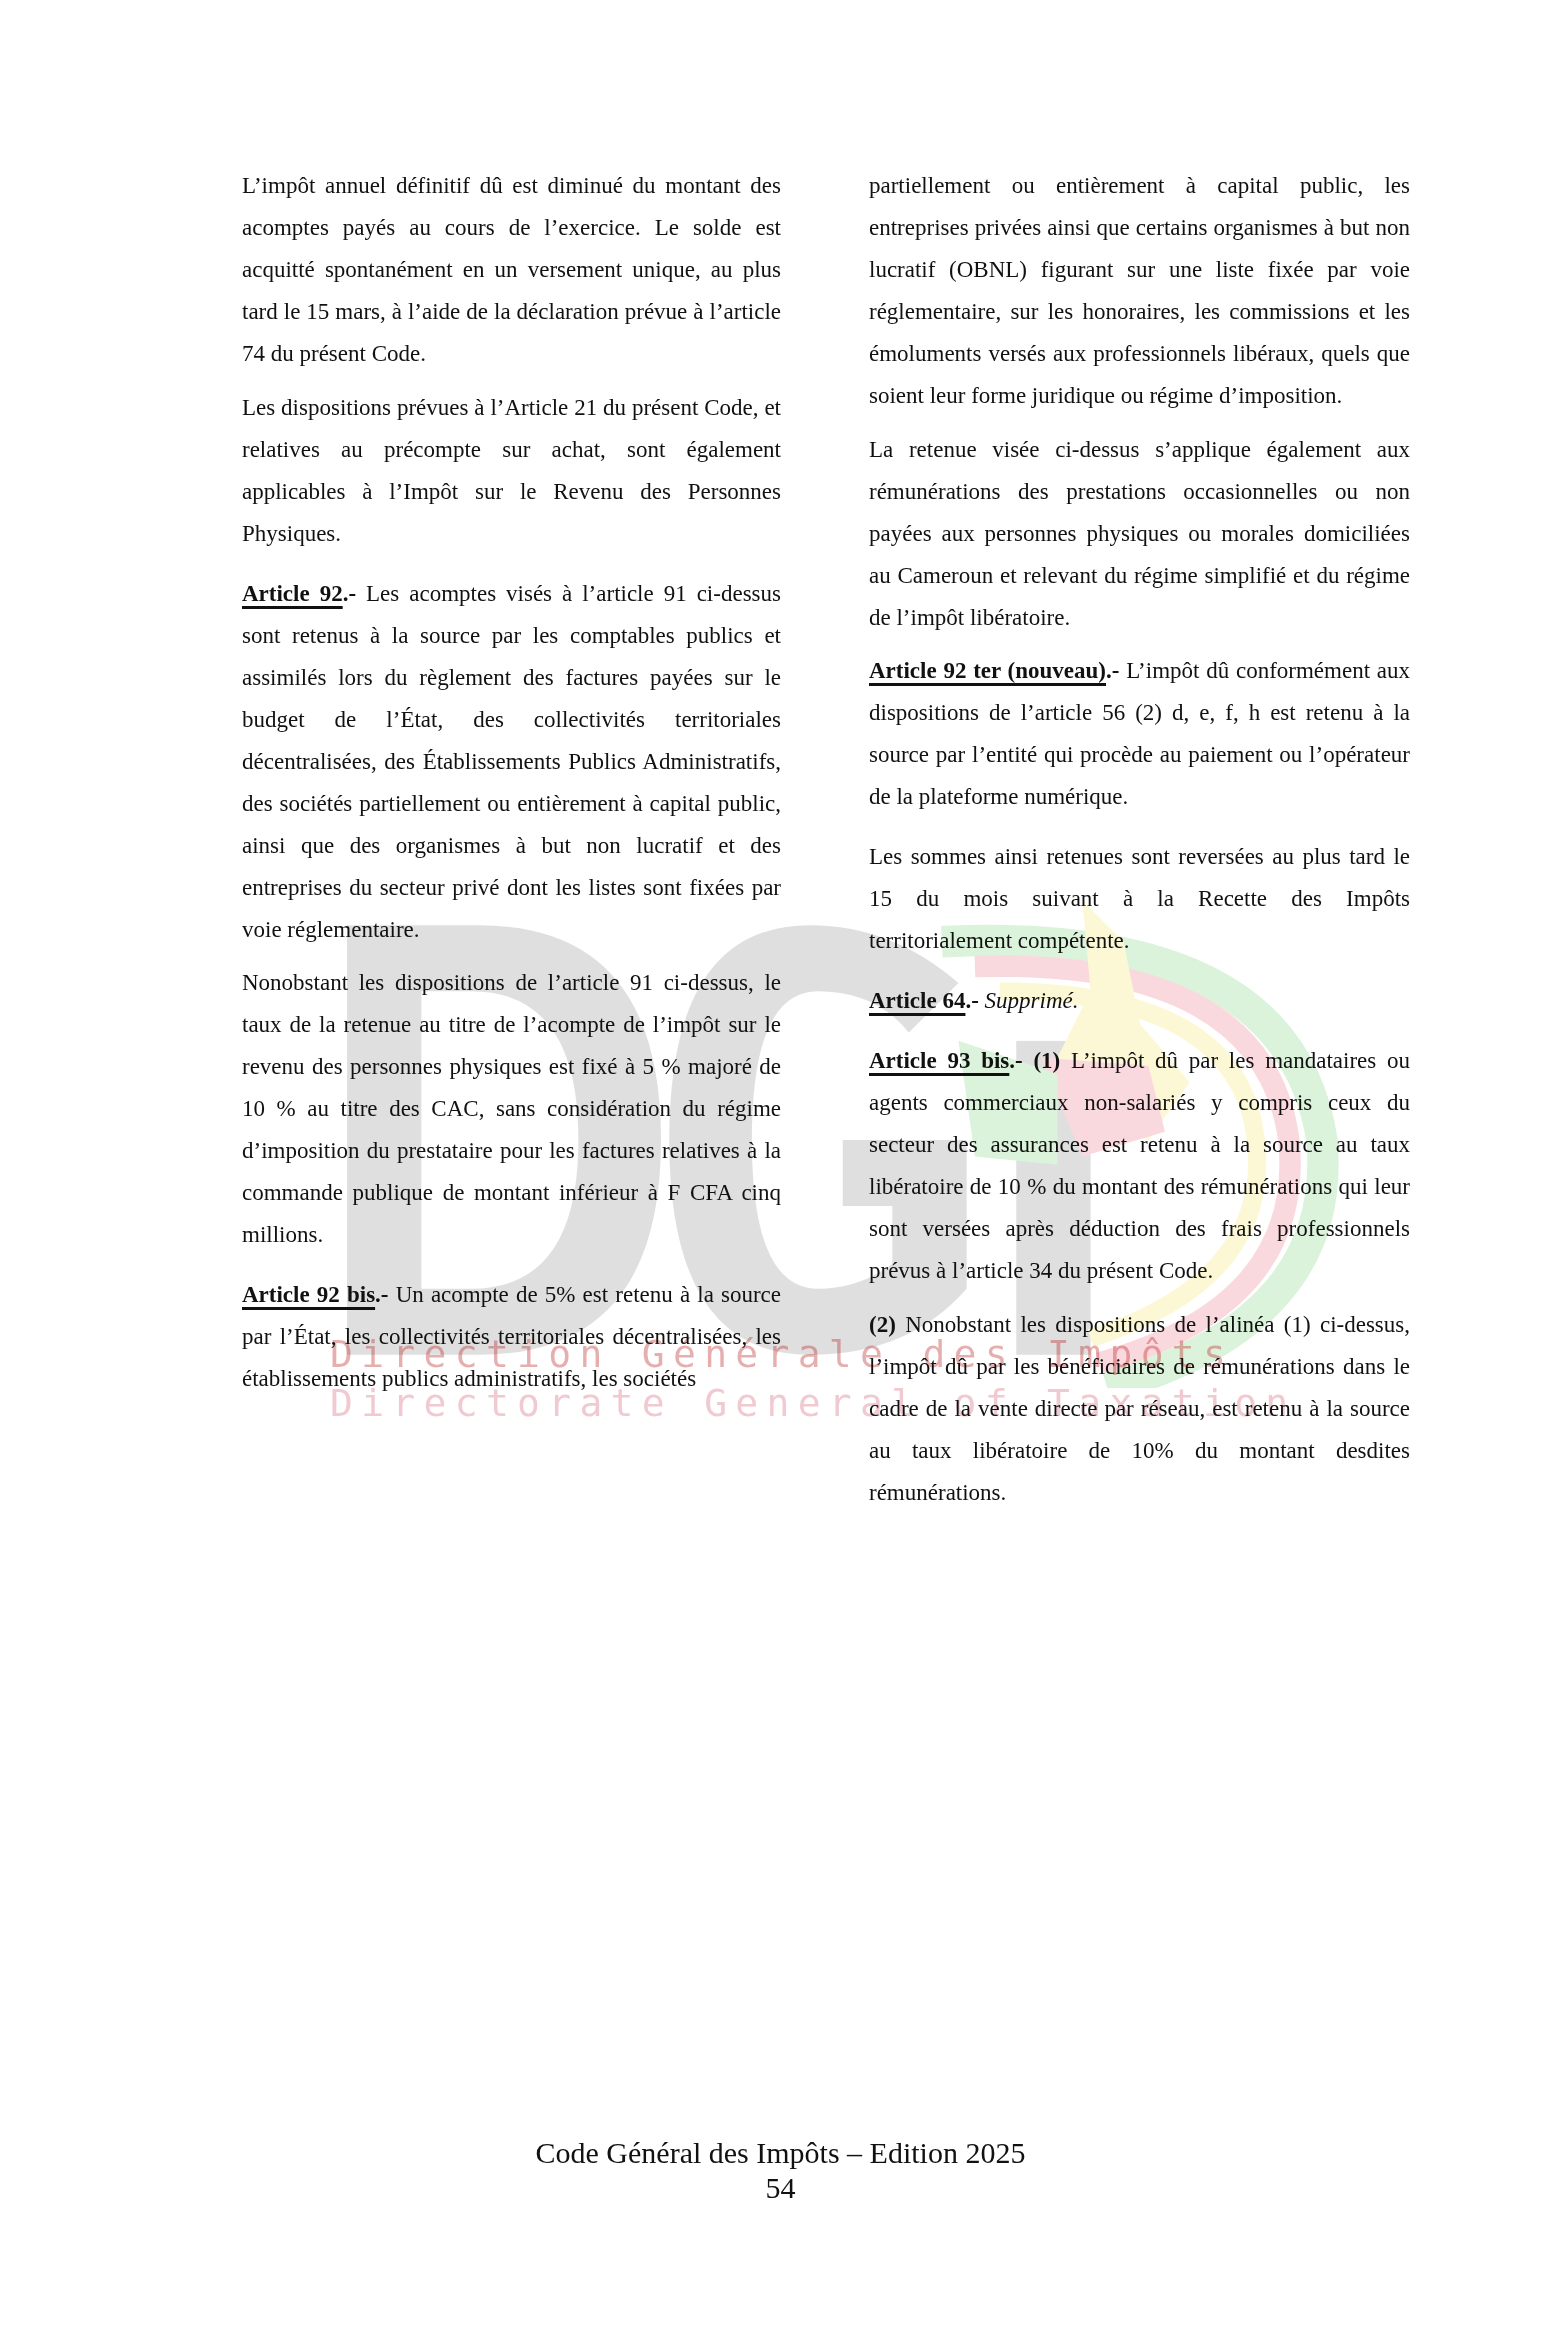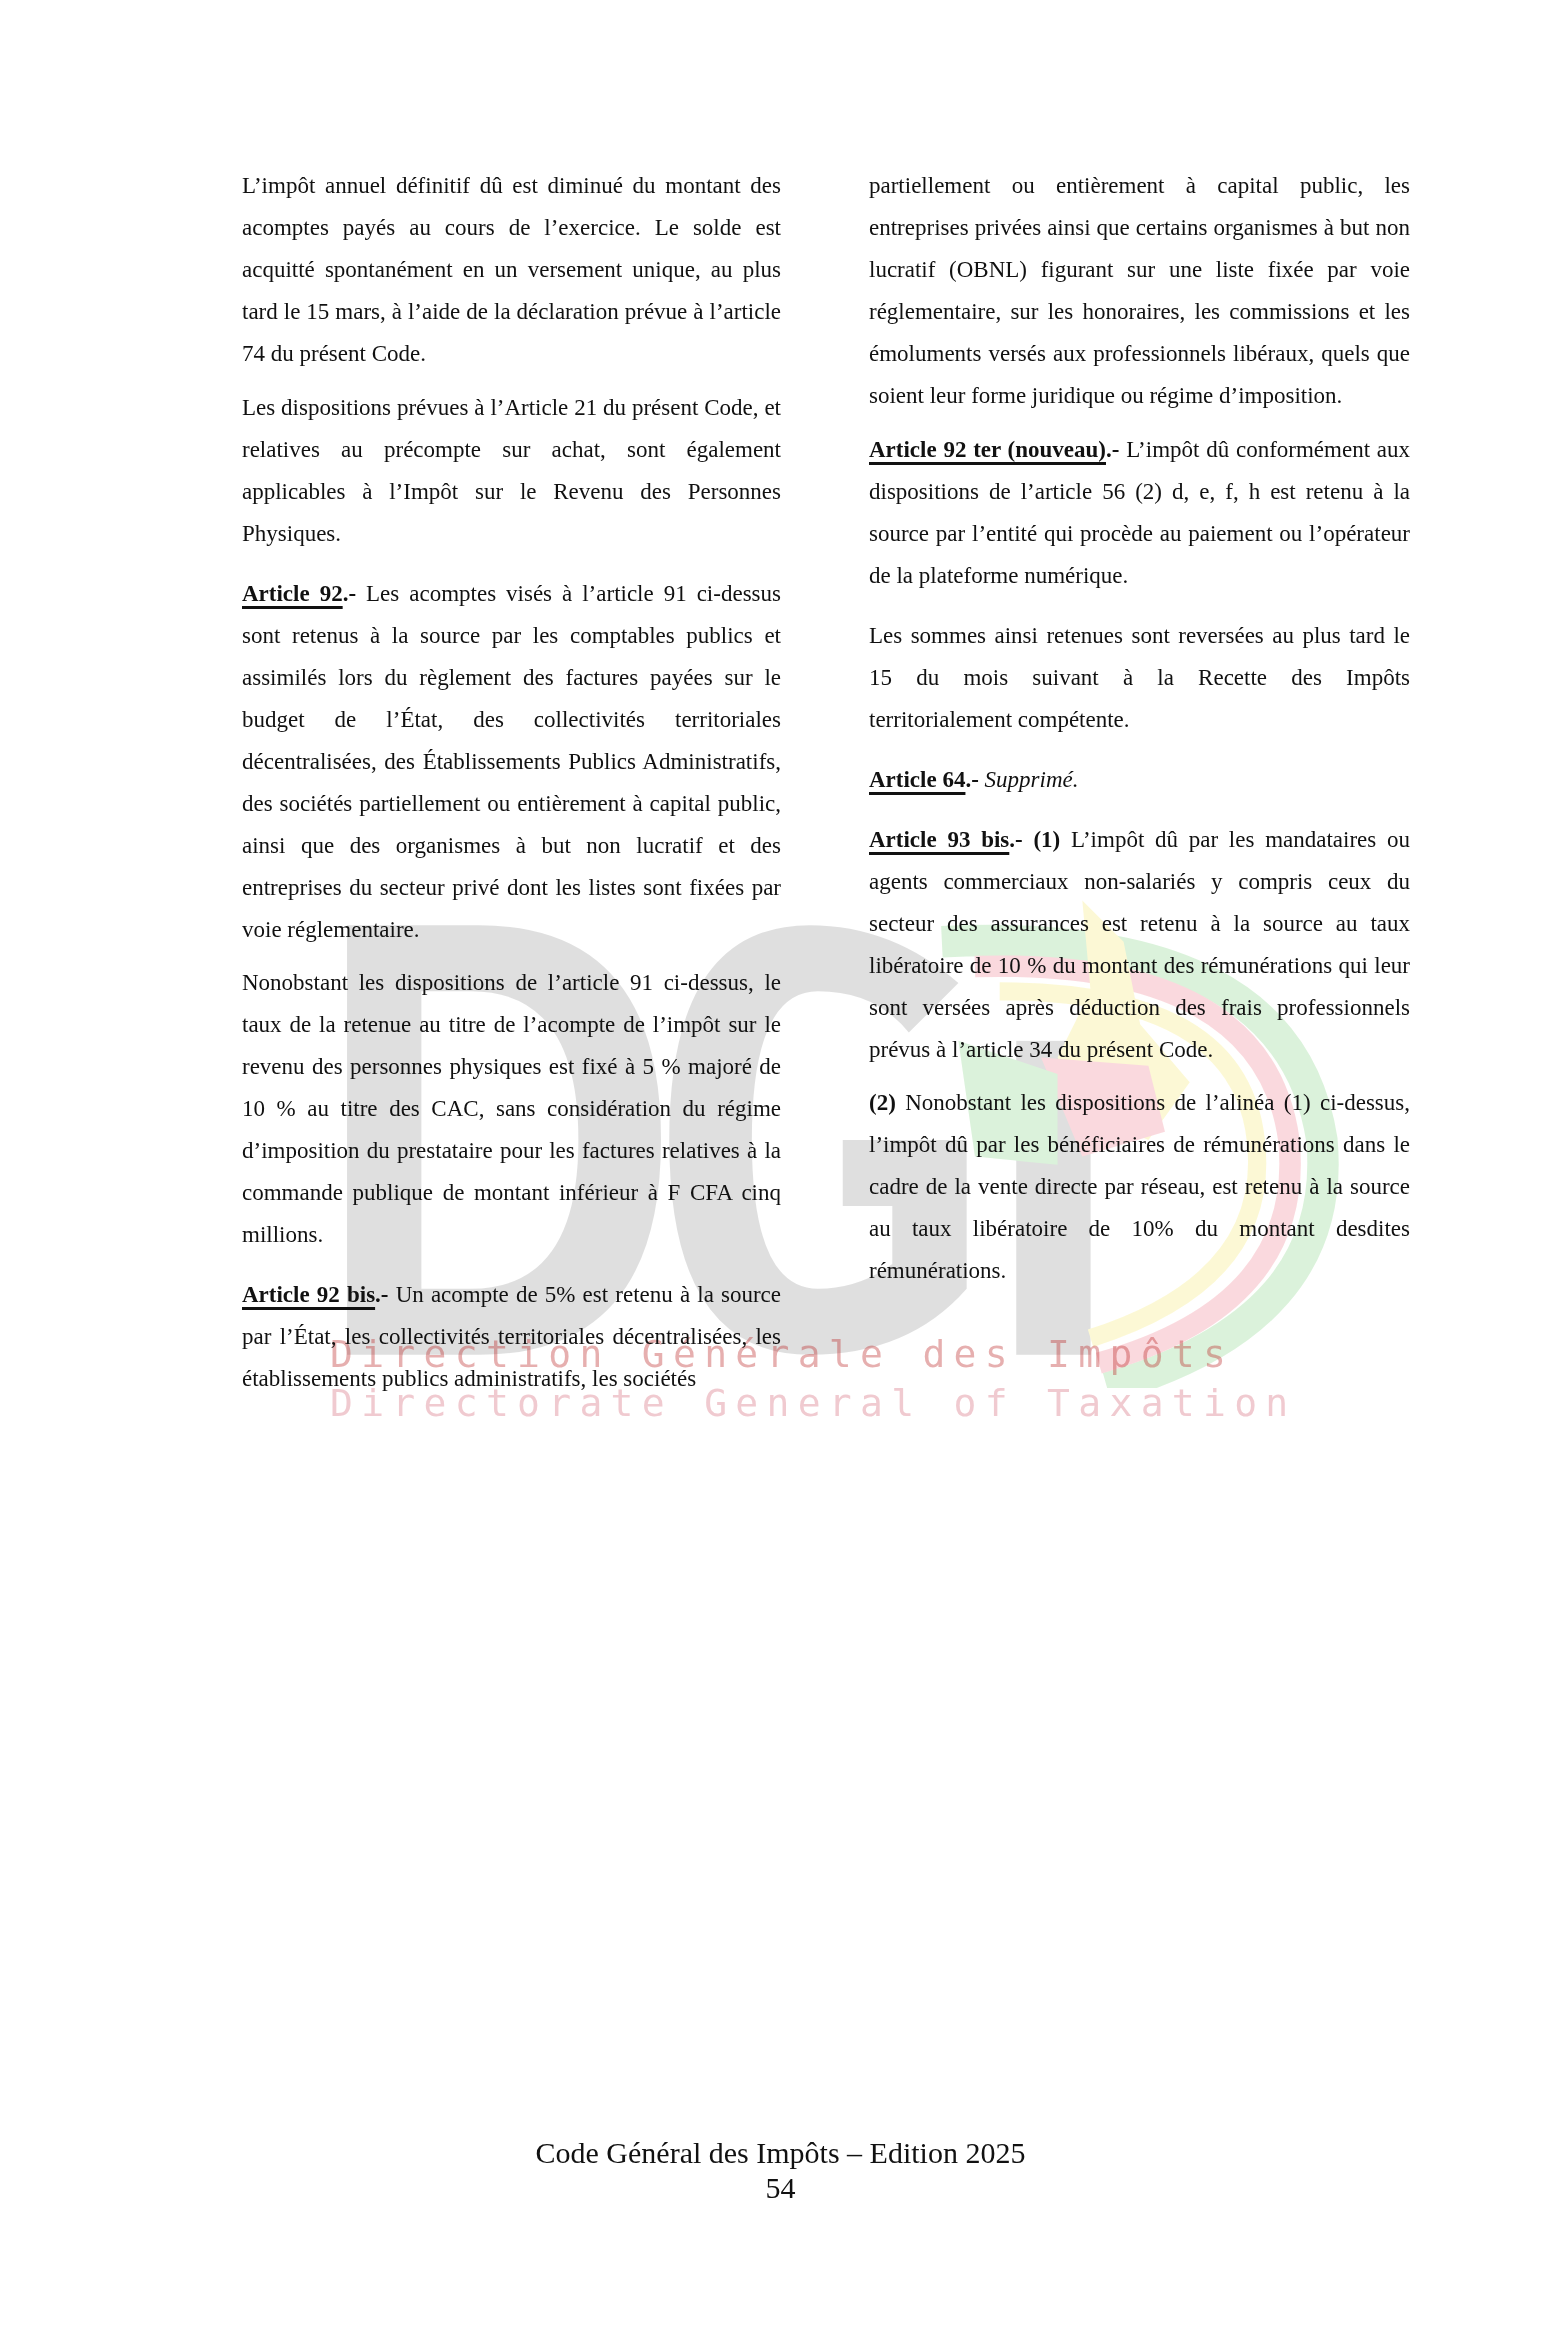--- a/index.html
+++ b/index.html
@@ -57,20 +57,21 @@
       <span class="art-title">Article 92</span><span class="art-dash">.-</span><span> Les acomptes visés à l’article 91 ci-dessus sont retenus à la source par les comptables publics et assimilés lors du règlement des factures payées sur le budget de l’État, des collectivités territoriales décentralisées, des Établissements Publics Administratifs, des sociétés partiellement ou entièrement à capital public, ainsi que des organismes à but non lucratif et des entreprises du secteur privé dont les listes sont fixées par voie réglementaire.</span>
     </p>
     <p>Nonobstant les dispositions de l’article 91 ci-dessus, le taux de la retenue au titre de l’acompte de l’impôt sur le revenu des personnes physiques est fixé à 5 % majoré de 10 % au titre des CAC, sans considération du régime d’imposition du prestataire pour les factures relatives à la commande publique de montant inférieur à F CFA cinq millions.</p>
     <p class="gap">
       <span class="art-title">Article 92 bis</span><span class="art-dash">.-</span><span> Un acompte de 5% est retenu à la source par l’État, les collectivités territoriales décentralisées, les établissements publics administratifs, les sociétés</span>
     </p>
   </div>
 
   <div class="col col-right">
     <p>partiellement ou entièrement à capital public, les entreprises privées ainsi que certains organismes à but non lucratif (OBNL) figurant sur une liste fixée par voie réglementaire, sur les honoraires, les commissions et les émoluments versés aux professionnels libéraux, quels que soient leur forme juridique ou régime d’imposition.</p>
+    <p>La retenue visée ci-dessus s’applique également aux rémunérations des prestations occasionnelles ou non payées aux personnes physiques ou morales domiciliées au Cameroun et relevant du régime simplifié et du régime de l’impôt libératoire.</p>
     <p>
       <span class="art-title">Article 92 ter (nouveau)</span><span class="art-dash">.-</span><span> L’impôt dû conformément aux dispositions de l’article 56 (2) d, e, f, h est retenu à la source par l’entité qui procède au paiement ou l’opérateur de la plateforme numérique.</span>
     </p>
     <p class="gap">Les sommes ainsi retenues sont reversées au plus tard le 15 du mois suivant à la Recette des Impôts territorialement compétente.</p>
     <p class="gap">
       <span class="art-title">Article 64</span><span class="art-dash">.-</span><span class="italic"> Supprimé.</span>
     </p>
     <p class="gap">
       <span class="art-title">Article 93 bis</span><span class="art-dash">.-</span><span class="bold"> (1)</span><span> L’impôt dû par les mandataires ou agents commerciaux non-salariés y compris ceux du secteur des assurances est retenu à la source au taux libératoire de 10 % du montant des rémunérations qui leur sont versées après déduction des frais professionnels prévus à l’article 34 du présent Code.</span>
     </p>

